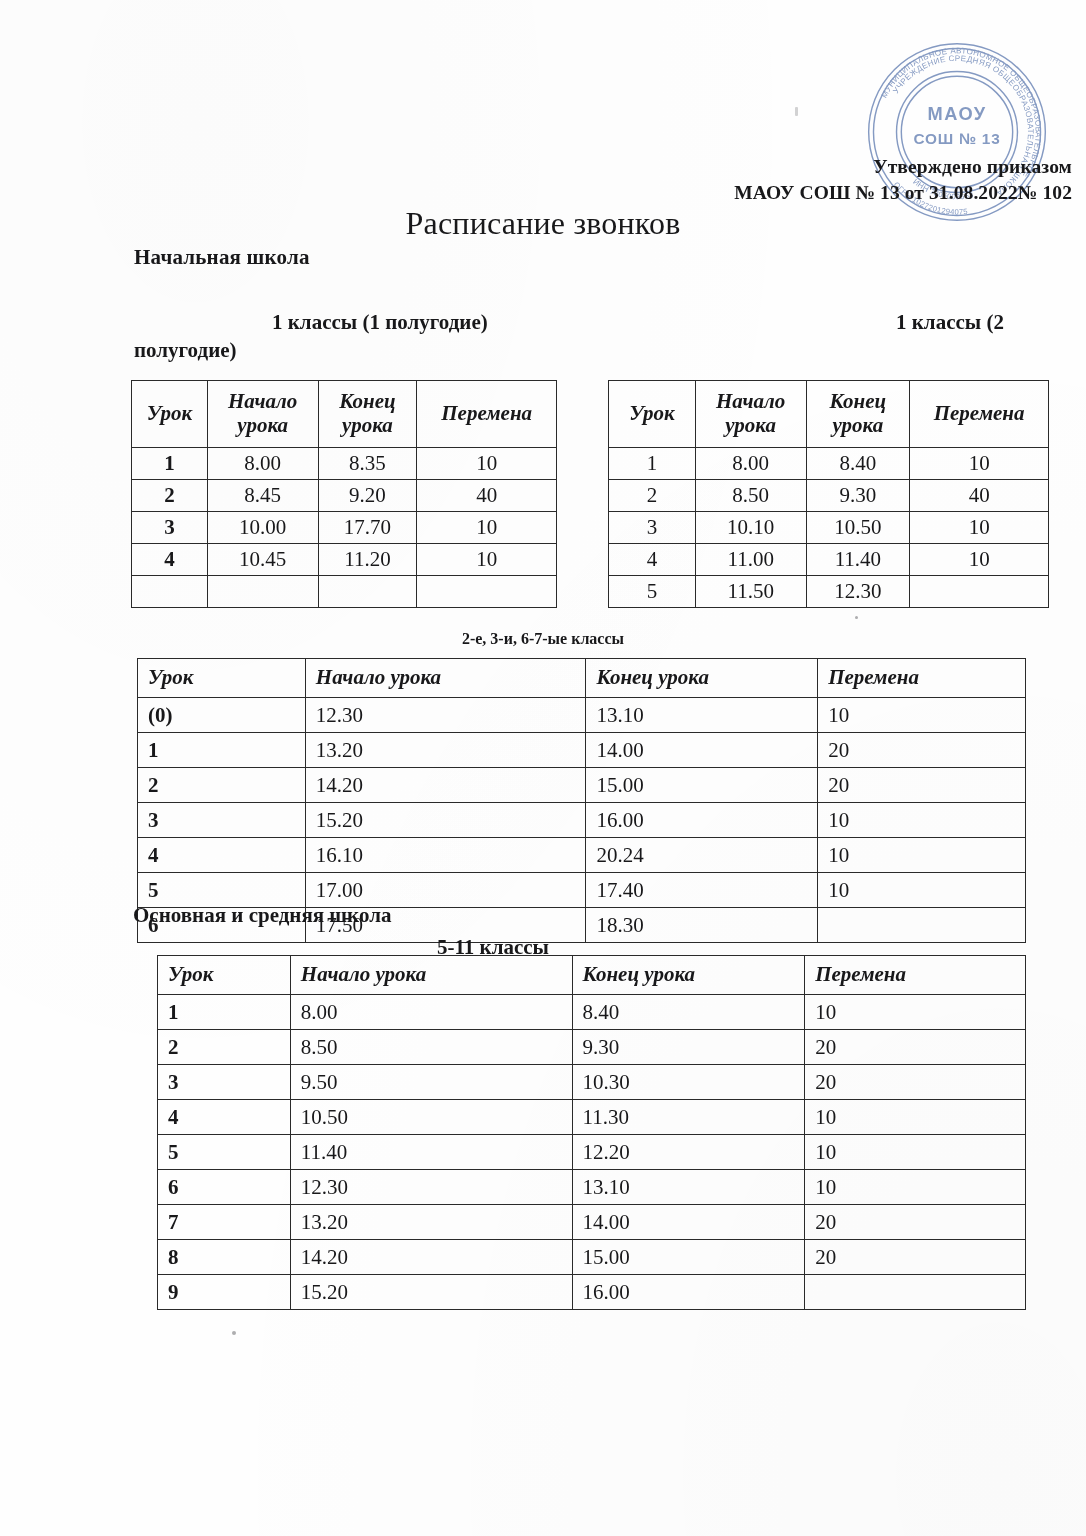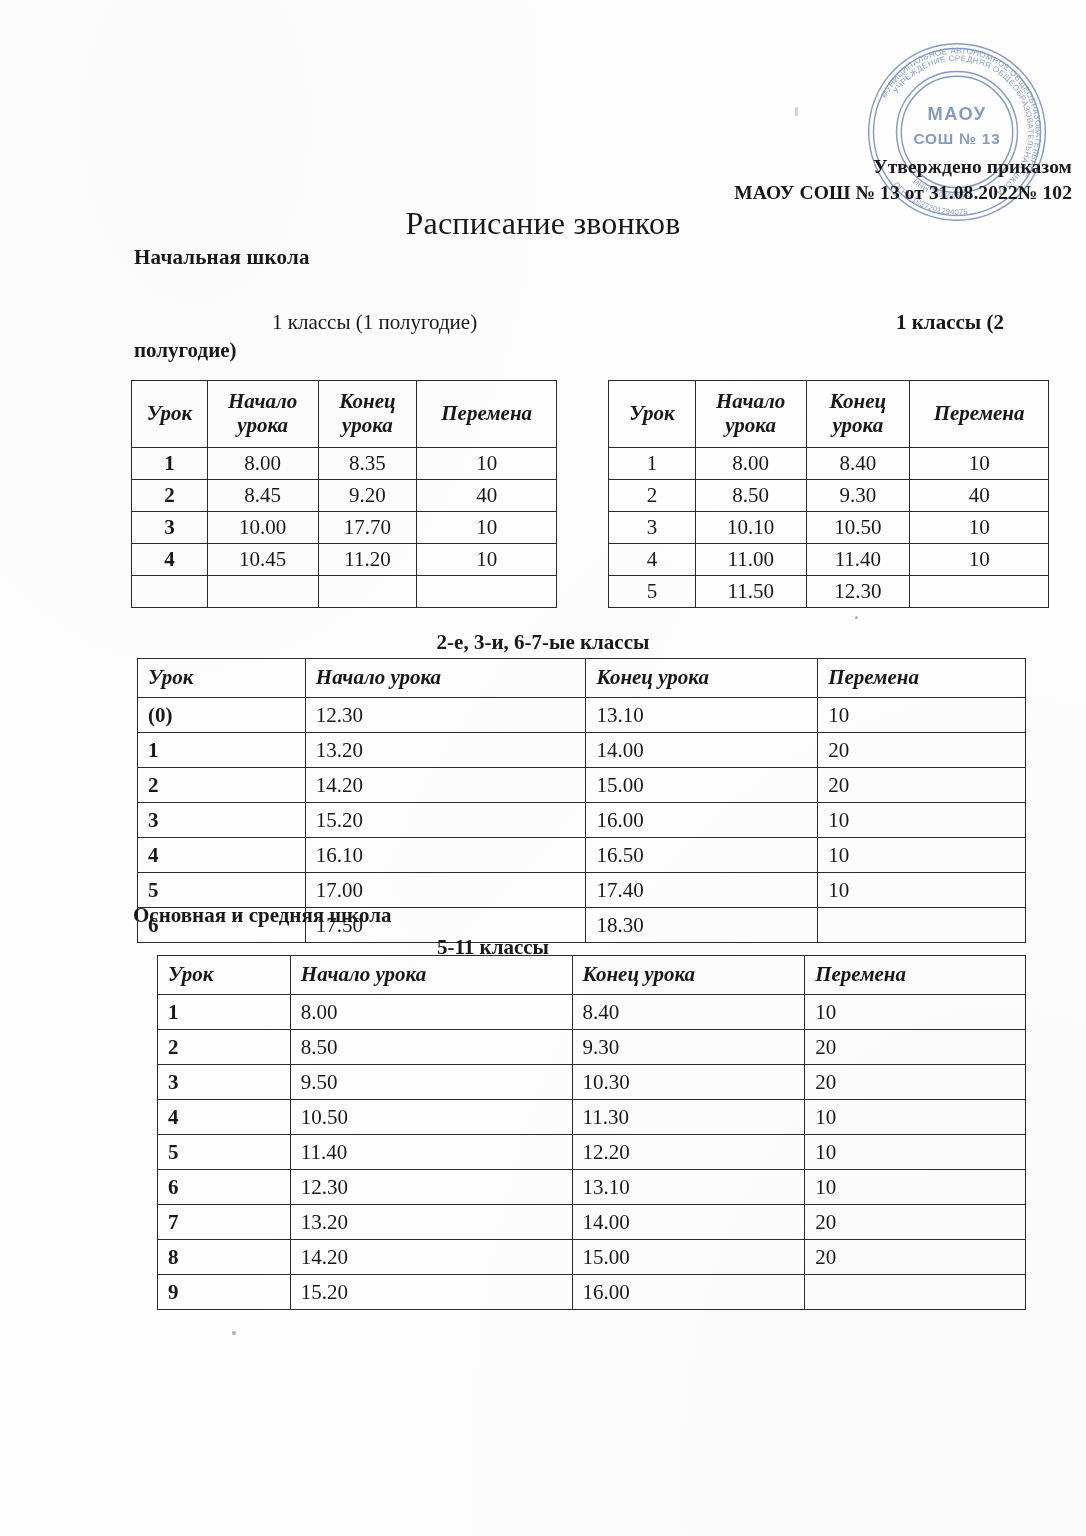--- a/index.html
+++ b/index.html
@@ -79,21 +79,21 @@
     top: 245px;
     font-size: 21px;
     font-weight: bold;
     letter-spacing: 0.2px;
   }
   .head-1st-half {
     position: absolute;
     left: 272px;
     top: 310px;
     font-size: 21px;
-    font-weight: normal;
+    font-weight: bold;
   }
   .head-2nd-half {
     position: absolute;
     left: 896px;
     top: 310px;
     font-size: 21px;
     font-weight: bold;
     white-space: nowrap;
   }
   .head-wrap-word {
@@ -102,21 +102,21 @@
     top: 338px;
     font-size: 21px;
     font-weight: bold;
   }
   .head-center-2367 {
     position: absolute;
     left: 0;
     top: 630px;
     width: 1086px;
     text-align: center;
-    font-size: 21px;
+    font-size: 16px;
     font-weight: bold;
   }
   .head-main-school {
     position: absolute;
     left: 133px;
     top: 903px;
     font-size: 21px;
     font-weight: bold;
   }
   .head-511 {
@@ -386,21 +386,21 @@
       </tr>
       <tr>
         <td class="lesson">3</td>
         <td>15.20</td>
         <td>16.00</td>
         <td>10</td>
       </tr>
       <tr>
         <td class="lesson">4</td>
         <td>16.10</td>
-        <td>16.50</td>
+        <td>20.24</td>
         <td>10</td>
       </tr>
       <tr>
         <td class="lesson">5</td>
         <td>17.00</td>
         <td>17.40</td>
         <td>10</td>
       </tr>
       <tr>
         <td class="lesson">6</td>

